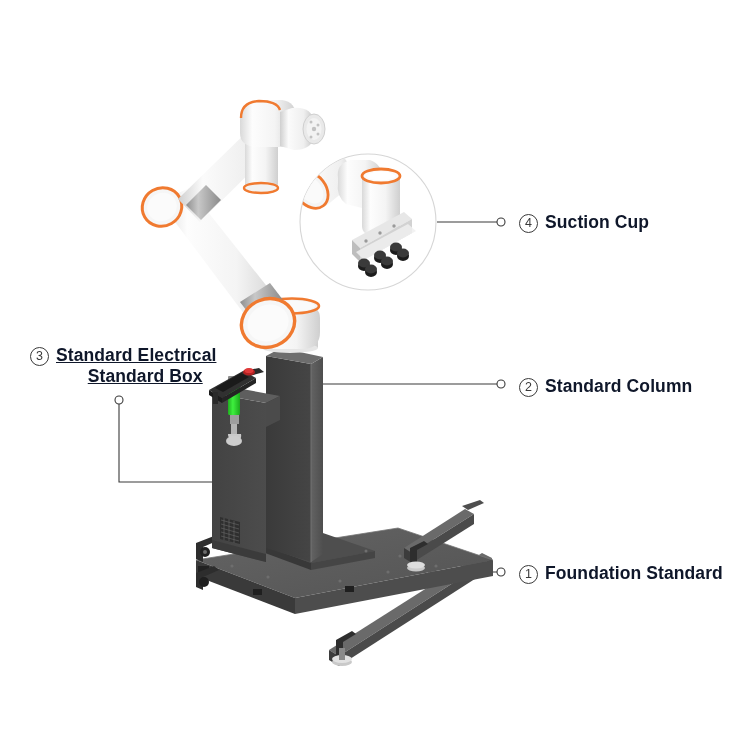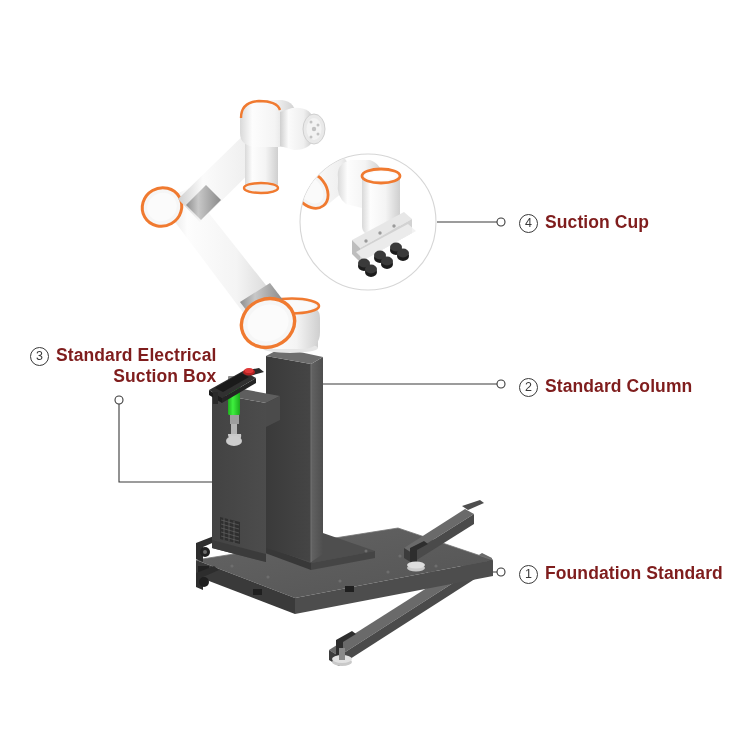--- a/index.html
+++ b/index.html
@@ -37,31 +37,31 @@
     font-size: 12.5px;
     line-height: 17px;
     text-align: center;
     font-weight: 400;
     margin-top: 2px;
     box-sizing: border-box;
   }
   .callout-text {
     font-size: 17.5px;
     font-weight: bold;
-    color: #7f1d1d;
+    color: #0f172a;
     letter-spacing: 0.1px;
     line-height: 21px;
   }
   .callout-text .l2 { display: block; }
 
   #callout-4 { left: 519px; top: 212px; }
   #callout-2 { left: 519px; top: 376px; }
   #callout-1 { left: 519px; top: 563px; }
   #callout-3 { left: 30px;  top: 345px; }
-  #callout-3 .callout-text { text-align: right; }
+  #callout-3 .callout-text { text-align: center; text-decoration: underline; }
   #callout-3 .l2 { padding-left: 18px; }
 </style>
 </head>
 <body>
 
 <div id="stage">
 
   <svg id="art" viewBox="0 0 750 750" width="750" height="750">
     <defs>
 
@@ -385,17 +385,17 @@
 
   <div class="callout" id="callout-1">
     <span class="callout-num">1</span>
     <span class="callout-text">Foundation Standard</span>
   </div>
 
   <div class="callout" id="callout-3">
     <span class="callout-num">3</span>
     <span class="callout-text">
       <span>Standard Electrical</span>
-      <span class="l2">Suction Box</span>
+      <span class="l2">Standard Box</span>
     </span>
   </div>
 
 </div>
 
 </body></html>

